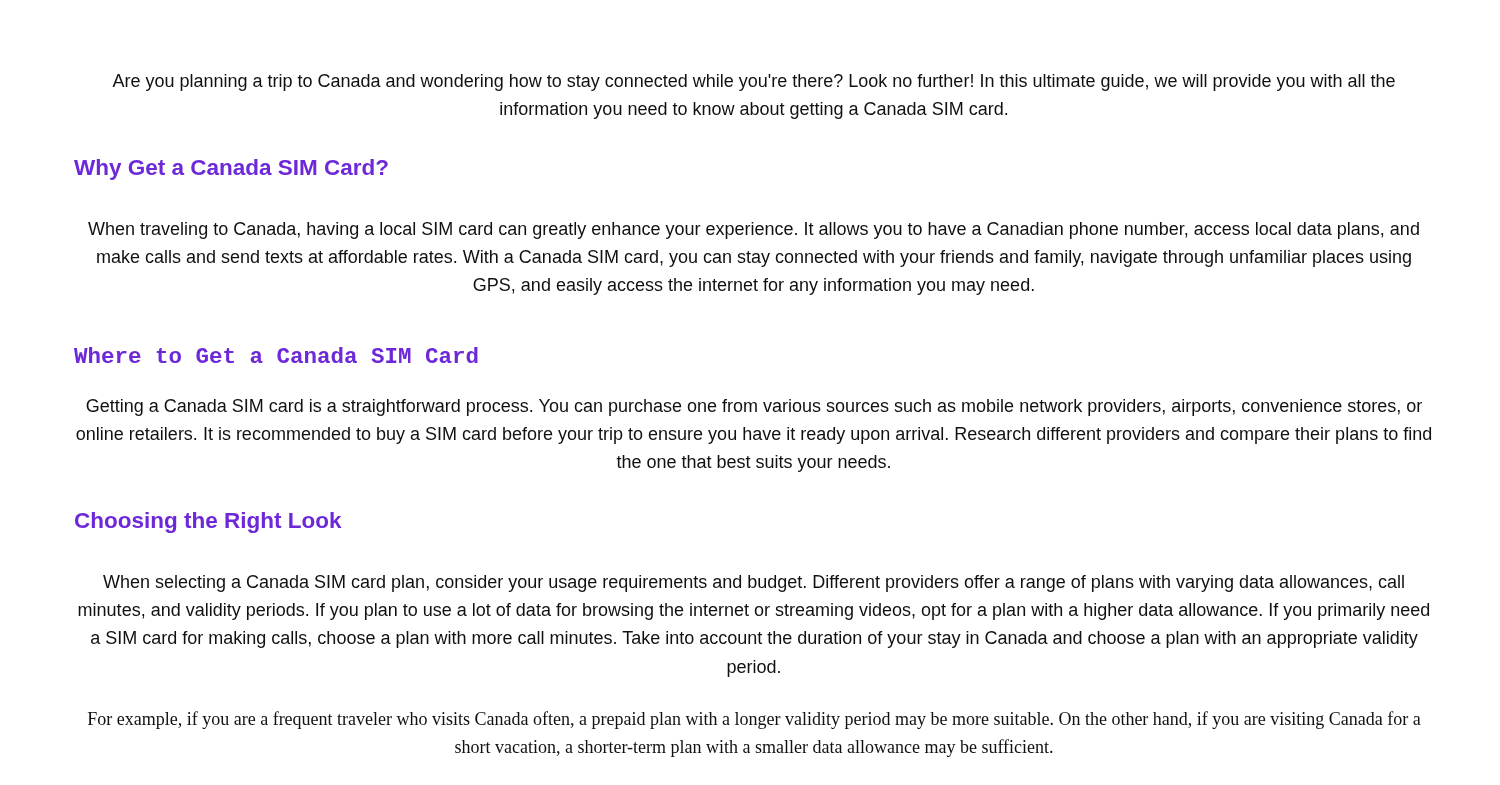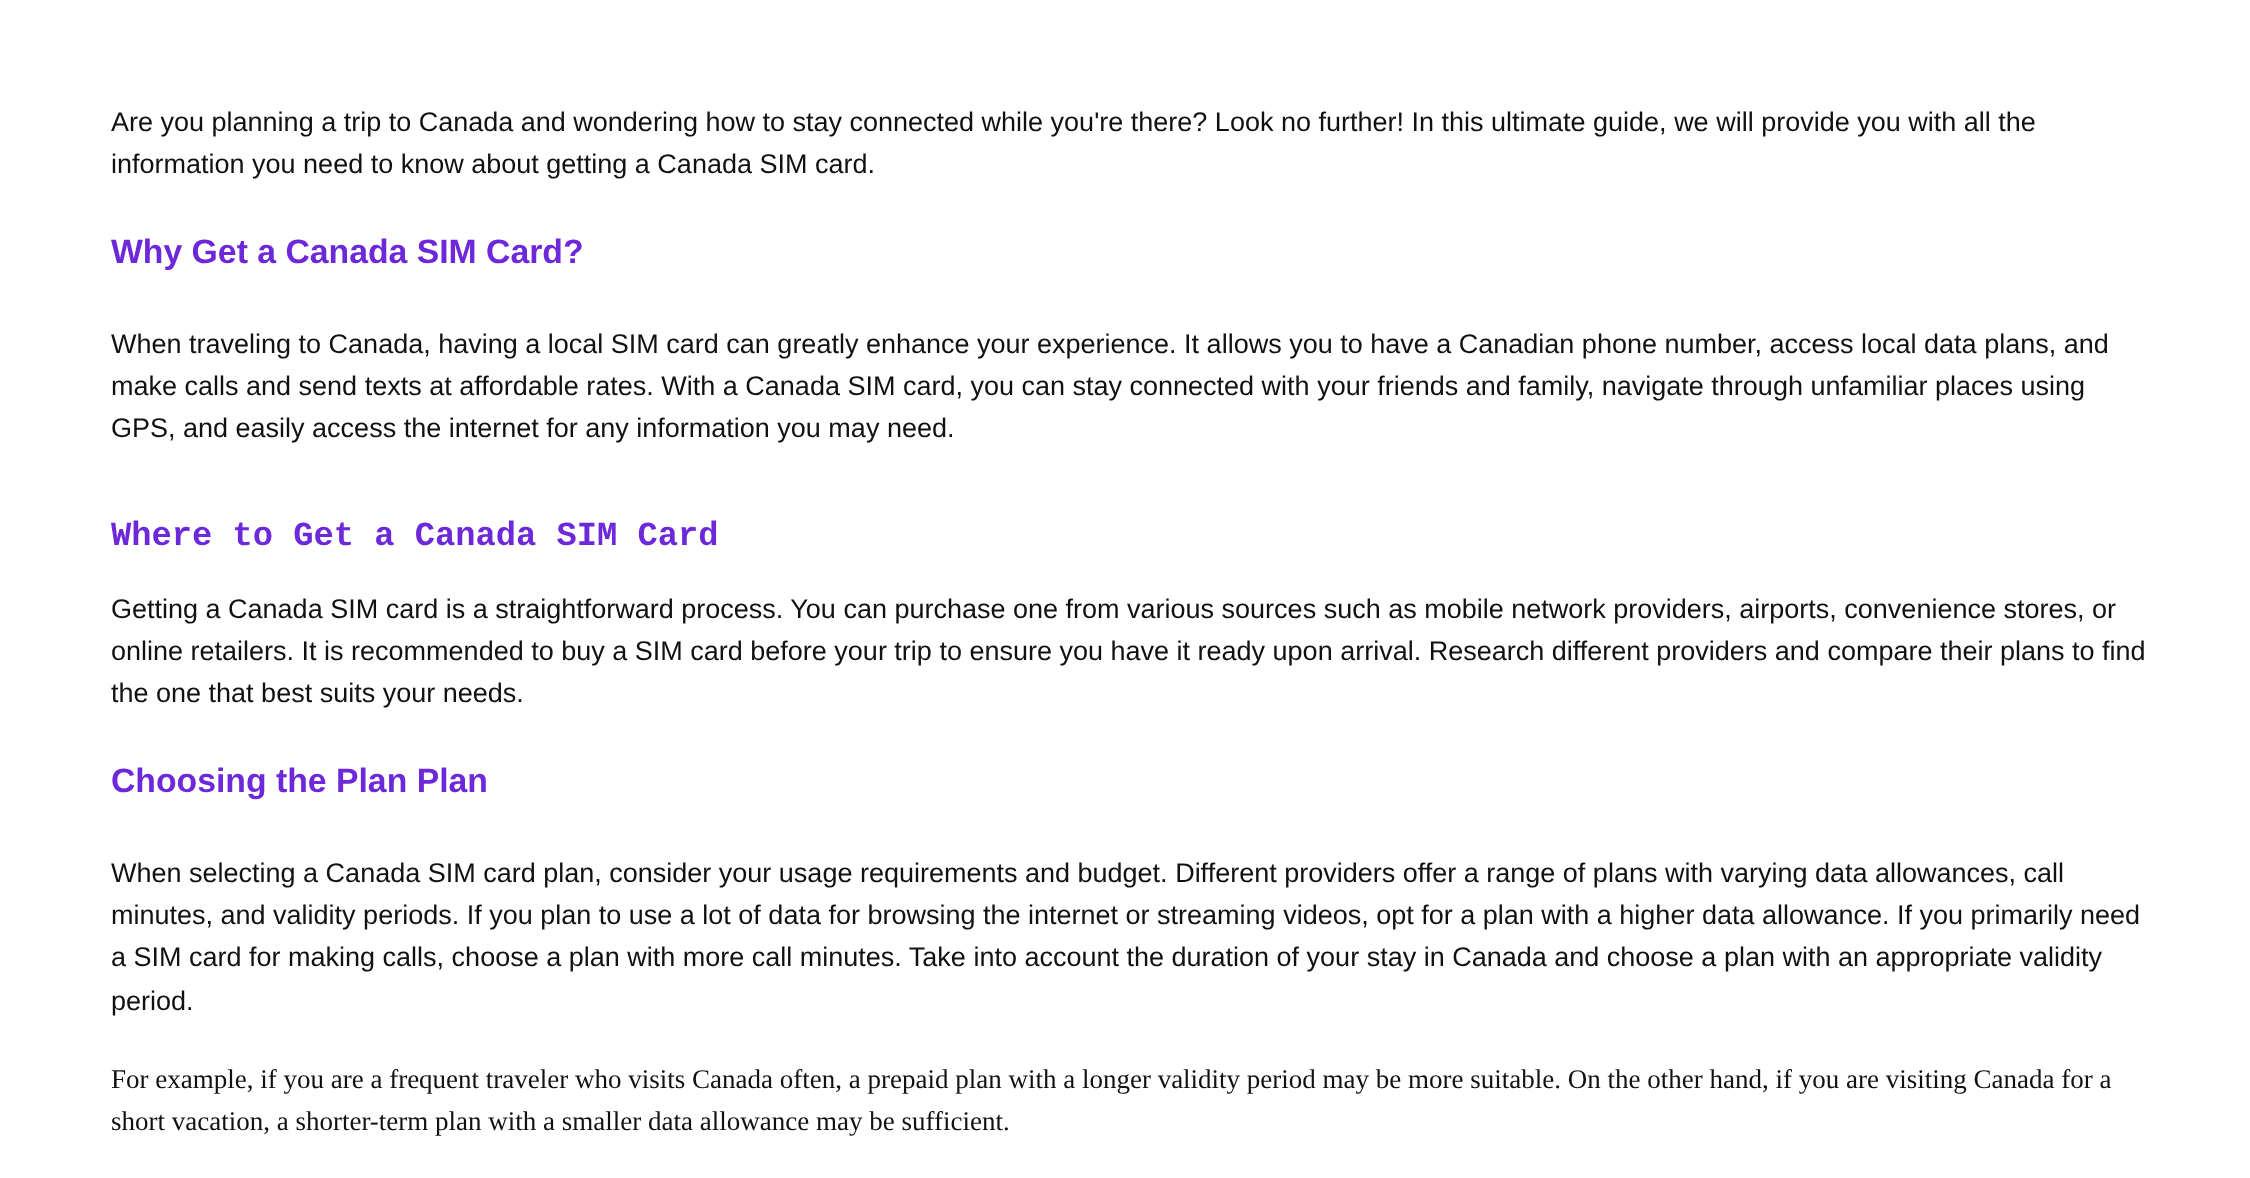--- a/index.html
+++ b/index.html
@@ -21,20 +21,21 @@
       width: 1360px;
     }
     .para {
       position: absolute;
       left: 0;
       width: 1360px;
       margin: 0;
       font-size: 18px;
       line-height: 28.2px;
       color: #111111;
+      text-align: center;
     }
     .heading {
       position: absolute;
       left: 0;
       margin: 0;
       font-size: 22.5px;
       font-weight: bold;
       line-height: 28px;
       color: #6d28d9;
     }
@@ -46,18 +47,18 @@
   <p class="para" style="top:67px;">Are you planning a trip to Canada and wondering how to stay connected while you're there? Look no further! In this ultimate guide, we will provide you with all the information you need to know about getting a Canada SIM card.</p>
 
   <h2 class="heading" style="top:154px;">Why Get a Canada SIM Card?</h2>
 
   <p class="para" style="top:215px;">When traveling to Canada, having a local SIM card can greatly enhance your experience. It allows you to have a Canadian phone number, access local data plans, and make calls and send texts at affordable rates. With a Canada SIM card, you can stay connected with your friends and family, navigate through unfamiliar places using GPS, and easily access the internet for any information you may need.</p>
 
   <h2 class="heading" style="top:343px;font-family:Liberation Mono, monospace;">Where to Get a Canada SIM Card</h2>
 
   <p class="para" style="top:392px;">Getting a Canada SIM card is a straightforward process. You can purchase one from various sources such as mobile network providers, airports, convenience stores, or online retailers. It is recommended to buy a SIM card before your trip to ensure you have it ready upon arrival. Research different providers and compare their plans to find the one that best suits your needs.</p>
 
-  <h2 class="heading" style="top:507px;">Choosing the Plan Plan</h2>
+  <h2 class="heading" style="top:507px;">Choosing the Right Look</h2>
 
   <p class="para" style="top:568px;">When selecting a Canada SIM card plan, consider your usage requirements and budget. Different providers offer a range of plans with varying data allowances, call minutes, and validity periods. If you plan to use a lot of data for browsing the internet or streaming videos, opt for a plan with a higher data allowance. If you primarily need a SIM card for making calls, choose a plan with more call minutes. Take into account the duration of your stay in Canada and choose a plan with an appropriate validity period.</p>
 
   <p class="para" style="top:705px;font-family:Liberation Serif, serif;">For example, if you are a frequent traveler who visits Canada often, a prepaid plan with a longer validity period may be more suitable. On the other hand, if you are visiting Canada for a short vacation, a shorter-term plan with a smaller data allowance may be sufficient.</p>
 </div>
 
 </body></html>

